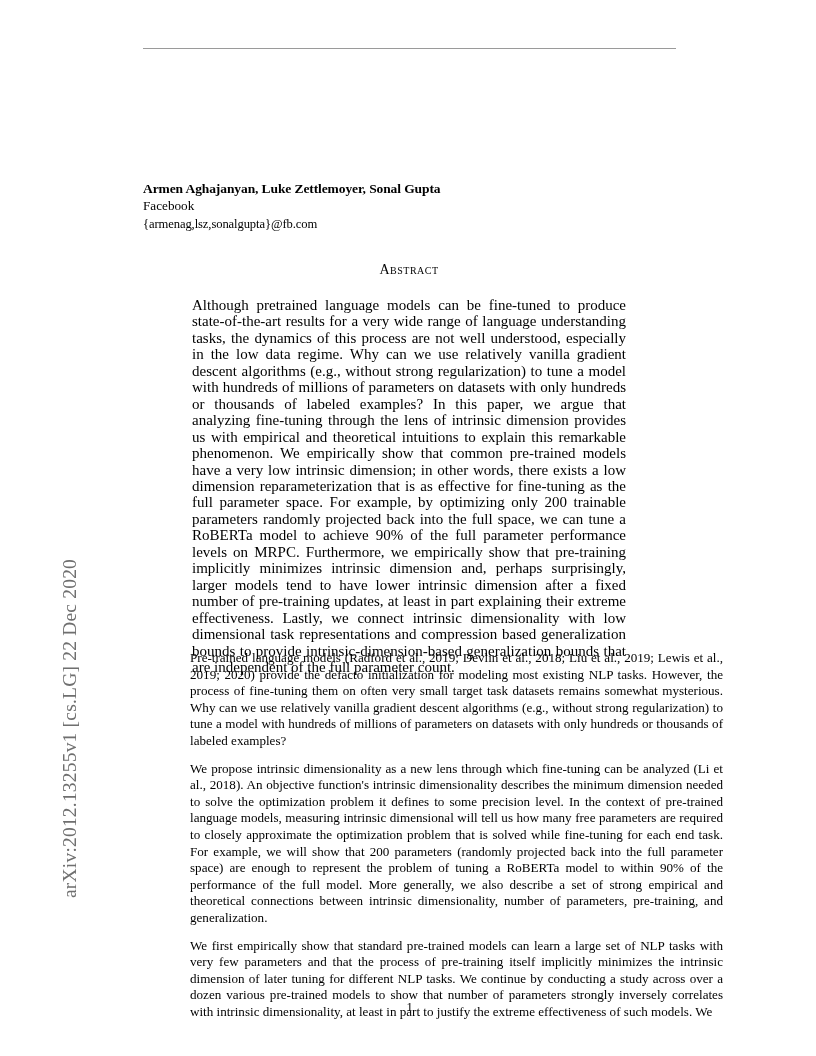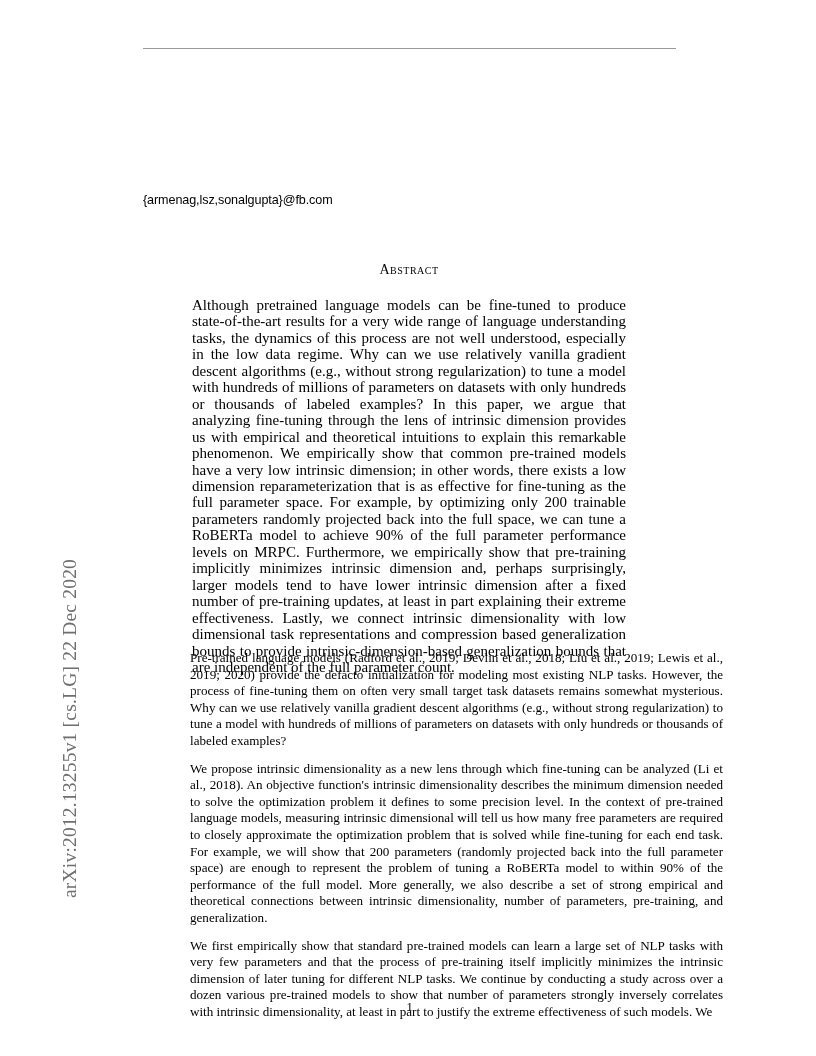--- a/index.html
+++ b/index.html
@@ -87,24 +87,24 @@
     font-weight: bold;
     line-height: 17px;
     letter-spacing: -0.1px;
   }
   .authors .affil {
     font-size: 13.2px;
     line-height: 16px;
     margin-top: 1px;
   }
   .authors .email {
-    font-family: Liberation Sans, sans-serif;
+    font-family: Liberation Serif, serif;
     font-size: 12.6px;
     line-height: 17px;
-    margin-top: 12px;
+    margin-top: 2px;
     letter-spacing: -0.1px;
   }
 
   .abstract-block {
     position: absolute;
     left: 49px;
     top: 262px;
     width: 434px;
   }
   .abstract-heading {
@@ -168,20 +168,22 @@
 </div>
 
 <div class="page">
 
   <div class="top-rule"></div>
 
   <h1 class="title">
   </h1>
 
   <div class="authors">
+    <div class="names">Armen Aghajanyan, Luke Zettlemoyer, Sonal Gupta</div>
+    <div class="affil">Facebook</div>
     <div class="email">{armenag,lsz,sonalgupta}@fb.com</div>
   </div>
 
   <div class="abstract-block">
     <div class="abstract-heading">Abstract</div>
     <div class="abstract-body">Although pretrained language models can be fine-tuned to produce state-of-the-art results for a very wide range of language understanding tasks, the dynamics of this process are not well understood, especially in the low data regime. Why can we use relatively vanilla gradient descent algorithms (e.g., without strong regularization) to tune a model with hundreds of millions of parameters on datasets with only hundreds or thousands of labeled examples? In this paper, we argue that analyzing fine-tuning through the lens of intrinsic dimension provides us with empirical and theoretical intuitions to explain this remarkable phenomenon. We empirically show that common pre-trained models have a very low intrinsic dimension; in other words, there exists a low dimension reparameterization that is as effective for fine-tuning as the full parameter space. For example, by optimizing only 200 trainable parameters randomly projected back into the full space, we can tune a RoBERTa model to achieve 90% of the full parameter performance levels on MRPC. Furthermore, we empirically show that pre-training implicitly minimizes intrinsic dimension and, perhaps surprisingly, larger models tend to have lower intrinsic dimension after a fixed number of pre-training updates, at least in part explaining their extreme effectiveness. Lastly, we connect intrinsic dimensionality with low dimensional task representations and compression based generalization bounds to provide intrinsic-dimension-based generalization bounds that are independent of the full parameter count.</div>
   </div>
 
 
   <div class="body-text">

